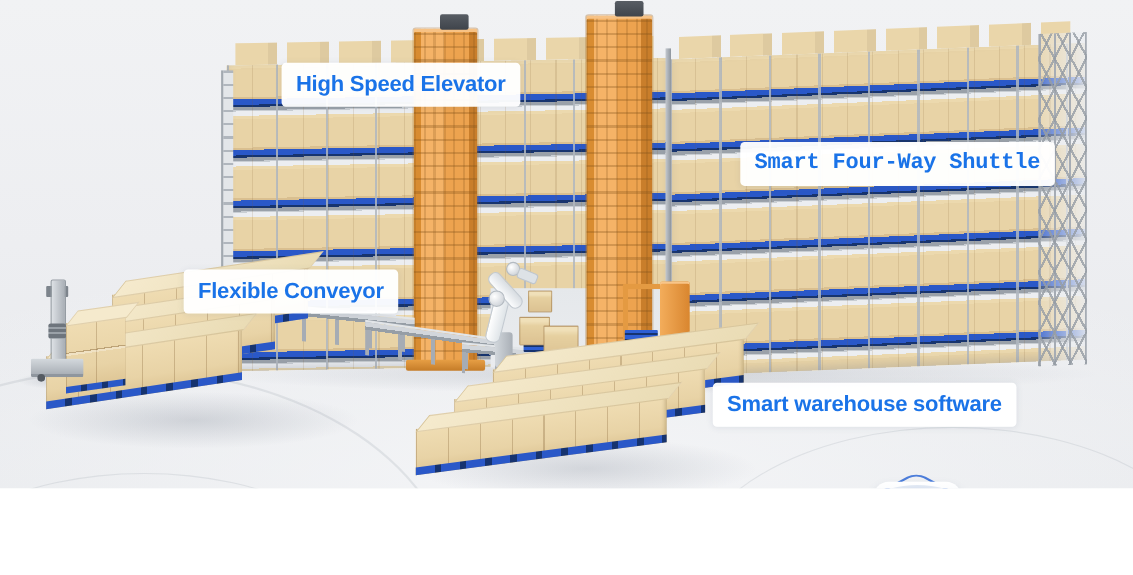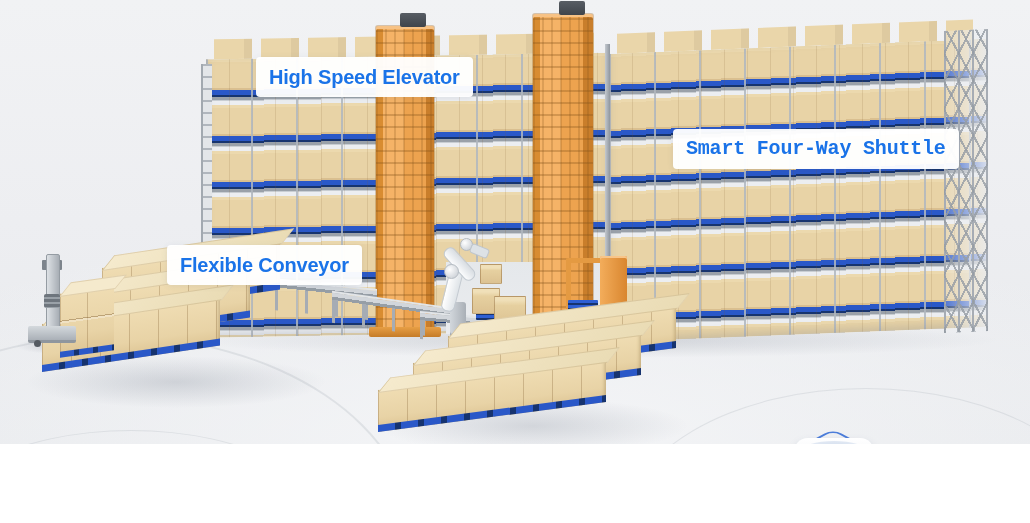--- a/index.html
+++ b/index.html
@@ -252,14 +252,15 @@
     <div class="puck">
       <div class="puck-body"></div>
       <div class="puck-top"></div>
       <div class="puck-slot"></div>
     </div>
   </div>
 
   <div class="label label-elevator">High Speed Elevator</div>
   <div class="label label-shuttle">Smart Four-Way Shuttle</div>
   <div class="label label-conveyor">Flexible Conveyor</div>
+  <div class="label label-software">Smart warehouse software</div>
 
 </div>
 
 </body></html>

